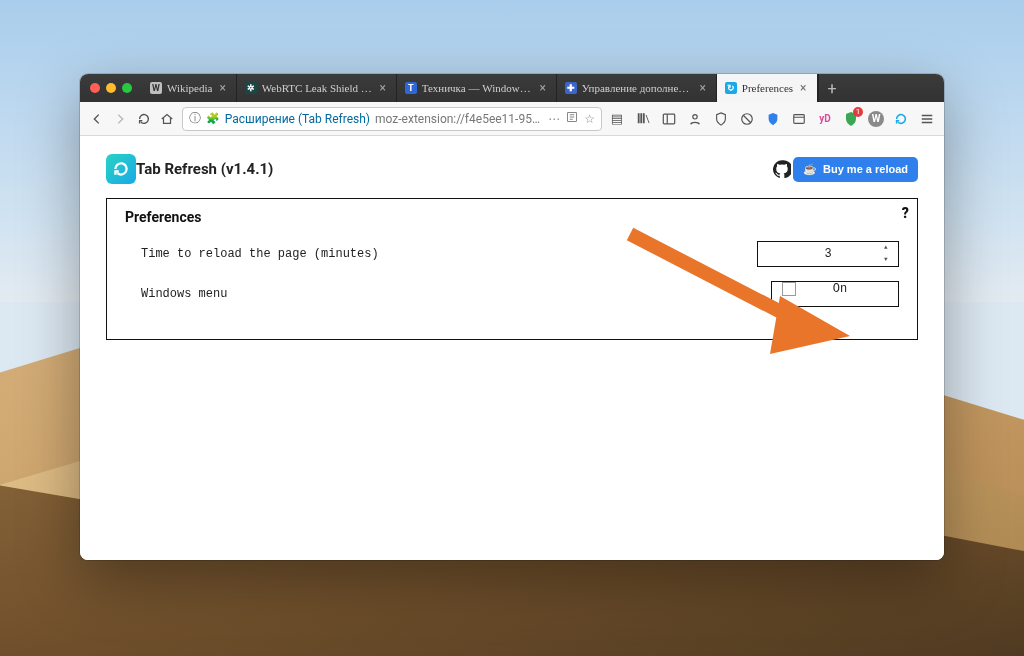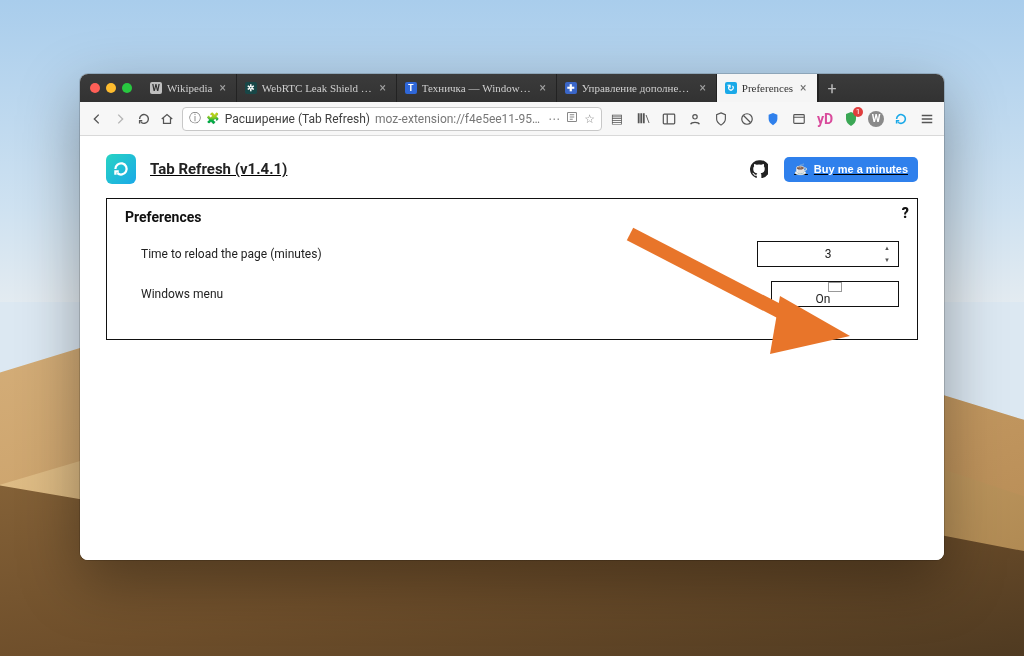--- a/index.html
+++ b/index.html
@@ -112,21 +112,21 @@
     height:24px;
     border:1px solid #c8c8c8;
     border-radius:4px;
     background:#fff;
     display:flex;align-items:center;
     padding:0 6px; gap:5px;
     color:#555;
   }
   .addr .info{font-size:12px;color:#777;}
   .addr .puzzle{font-size:11px;}
-  .addr .label{color:#404040;}
+  .addr .label{color:#0369a1;}
   .addr .url{color:#777; white-space:nowrap; overflow:hidden; text-overflow:ellipsis; flex:1;}
   .addr-right{margin-left:auto;display:flex;align-items:center;gap:6px;color:#888;}
   .toolbar-icons{
     margin-left:auto;
     display:flex;align-items:center;gap:8px;
     color:#555;
   }
   .toolbar-icons .ico{
     width:18px;height:18px;display:flex;align-items:center;justify-content:center;
     font-size:13px; position:relative;
@@ -137,21 +137,21 @@
     font-size:8px;line-height:10px;min-width:10px;text-align:center;
     padding:0 2px;
   }
 
   
   .page{
     flex:1; background:#fff; overflow:auto;
     padding:18px 26px;
   }
   .app-header{
-    display:flex;align-items:center;gap:14px;margin-bottom:14px;text-decoration:underline;
+    display:flex;align-items:center;gap:0;margin-bottom:14px;
   }
   .app-logo{
     width:30px;height:30px;border-radius:6px;
     background:linear-gradient(135deg,#27d3c3,#1aa9e8);
     display:flex;align-items:center;justify-content:center;color:#fff;
   }
   .app-title{font-weight:700;font-size:15px;color:#222;}
   .app-header .spacer{flex:1;}
   .gh{
     width:22px;height:22px;color:#222;
@@ -170,40 +170,41 @@
     font-weight:700;font-size:14px;color:#111;margin-bottom:16px;
   }
   .help-q{
     position:absolute; right:8px; top:6px;
     font-weight:900;font-size:14px;color:#111;cursor:pointer;
   }
   .field-row{
     display:flex;align-items:center;
     font-size:12px;color:#222;
     margin:8px 0 14px;
+    font-family:Liberation Mono, monospace;
   }
   .field-row .label{flex:0 0 50%;padding-left:16px;}
   .field-row .ctrl{flex:1;display:flex;justify-content:flex-end;gap:10px;}
   .num-input{
     width:142px;height:26px;
     border:1.5px solid #111;background:#fff;
     display:flex;align-items:center;justify-content:center;
     position:relative;font-size:12px;
   }
   .num-input .val{flex:1;text-align:center;}
   .num-input .spin{
     position:absolute;right:4px;top:3px;bottom:3px;width:10px;
     display:flex;flex-direction:column;justify-content:space-between;
     font-size:6px;color:#555;line-height:6px;
   }
   .toggle-btn{
     width:128px;height:26px;
     border:1.5px solid #111;background:#fff;
-    display:flex;align-items:center;position:relative;
-    font-size:12px;cursor:pointer;flex-direction:column;
+    display:flex;align-items:flex-start;position:relative;
+    font-size:12px;cursor:pointer;
   }
   .toggle-btn .box{
     width:14px;height:14px;border:1px solid #999;margin:0 10px;
   }
   .toggle-btn.selected .box{background:#3b74e0;border-color:#3b74e0;}
   .toggle-btn .txt{flex:1;text-align:center;padding-right:24px;}
 
   
   .arrow{
     position:absolute;
@@ -326,21 +327,21 @@
           <svg width="14" height="14" viewBox="0 0 16 16" fill="currentColor">
             <path d="M8 1l5 2v5c0 3-2 5-5 7-3-2-5-4-5-7V3l5-2z"></path>
           </svg>
         </span>
       <span class="ico">
           <svg width="14" height="14" viewBox="0 0 16 16" fill="none" stroke="currentColor" stroke-width="1.3">
             <rect x="2" y="3" width="12" height="10" rx="1"></rect>
             <path d="M2 6h12"></path>
           </svg>
         </span>
-      <span class="ico" style="color:#d94b9c;font-size:14px;font-weight:700">yD</span>
+      <span class="ico" style="color:#d94b9c;font-size:10px;font-weight:700">yD</span>
       <span class="ico" style="color:#3ba755">
         <svg width="16" height="16" viewBox="0 0 16 16" fill="currentColor">
             <path d="M8 1l5 2v5c0 3-2 5-5 7-3-2-5-4-5-7V3l5-2z"></path>
           </svg>
         <span class="badge-dot">1</span>
       </span>
       <span class="ico" style="background:#8a8a8a;color:#fff;border-radius:50%;width:16px;height:16px;font-size:10px;font-weight:700">W</span>
       <span class="ico" style="color:#1aa9e8">
           <svg width="14" height="14" viewBox="0 0 16 16" fill="none" stroke="currentColor" stroke-width="1.8">
             <path d="M3 8a5 5 0 1 1 1.7 3.7M3 13v-3h3"></path>
@@ -364,21 +365,21 @@
       </div>
       <div class="app-title">Tab Refresh (v1.4.1)</div>
       <div class="spacer"></div>
       <div class="gh">
         <svg viewBox="0 0 16 16" width="18" height="18" fill="currentColor">
             <path d="M8 .3a8 8 0 0 0-2.5 15.6c.4.1.5-.2.5-.4v-1.5c-2.2.5-2.7-1-2.7-1-.4-.9-.9-1.1-.9-1.1-.7-.5.1-.5.1-.5.8.1 1.2.8 1.2.8.7 1.2 1.9.9 2.3.7.1-.5.3-.9.5-1.1-1.8-.2-3.6-.9-3.6-4a3.1 3.1 0 0 1 .8-2.2c-.1-.2-.4-1 .1-2.1 0 0 .7-.2 2.2.8a7.6 7.6 0 0 1 4 0c1.5-1 2.2-.8 2.2-.8.5 1.1.2 1.9.1 2.1.5.6.8 1.3.8 2.2 0 3.1-1.9 3.8-3.6 4 .3.3.6.8.6 1.6v2.3c0 .2.1.5.5.4A8 8 0 0 0 8 .3z"></path>
           </svg>
       </div>
       <button class="coffee">
         <span>☕</span>
-        <span>Buy me a minutes</span>
+        <span>Buy me a reload</span>
       </button>
     </div>
 
     <div class="prefs-box">
       <div class="help-q">?</div>
       <div class="prefs-title">Preferences</div>
 
       <div class="field-row">
         <div class="label">Time to reload the page (minutes)</div>
         <div class="ctrl">

